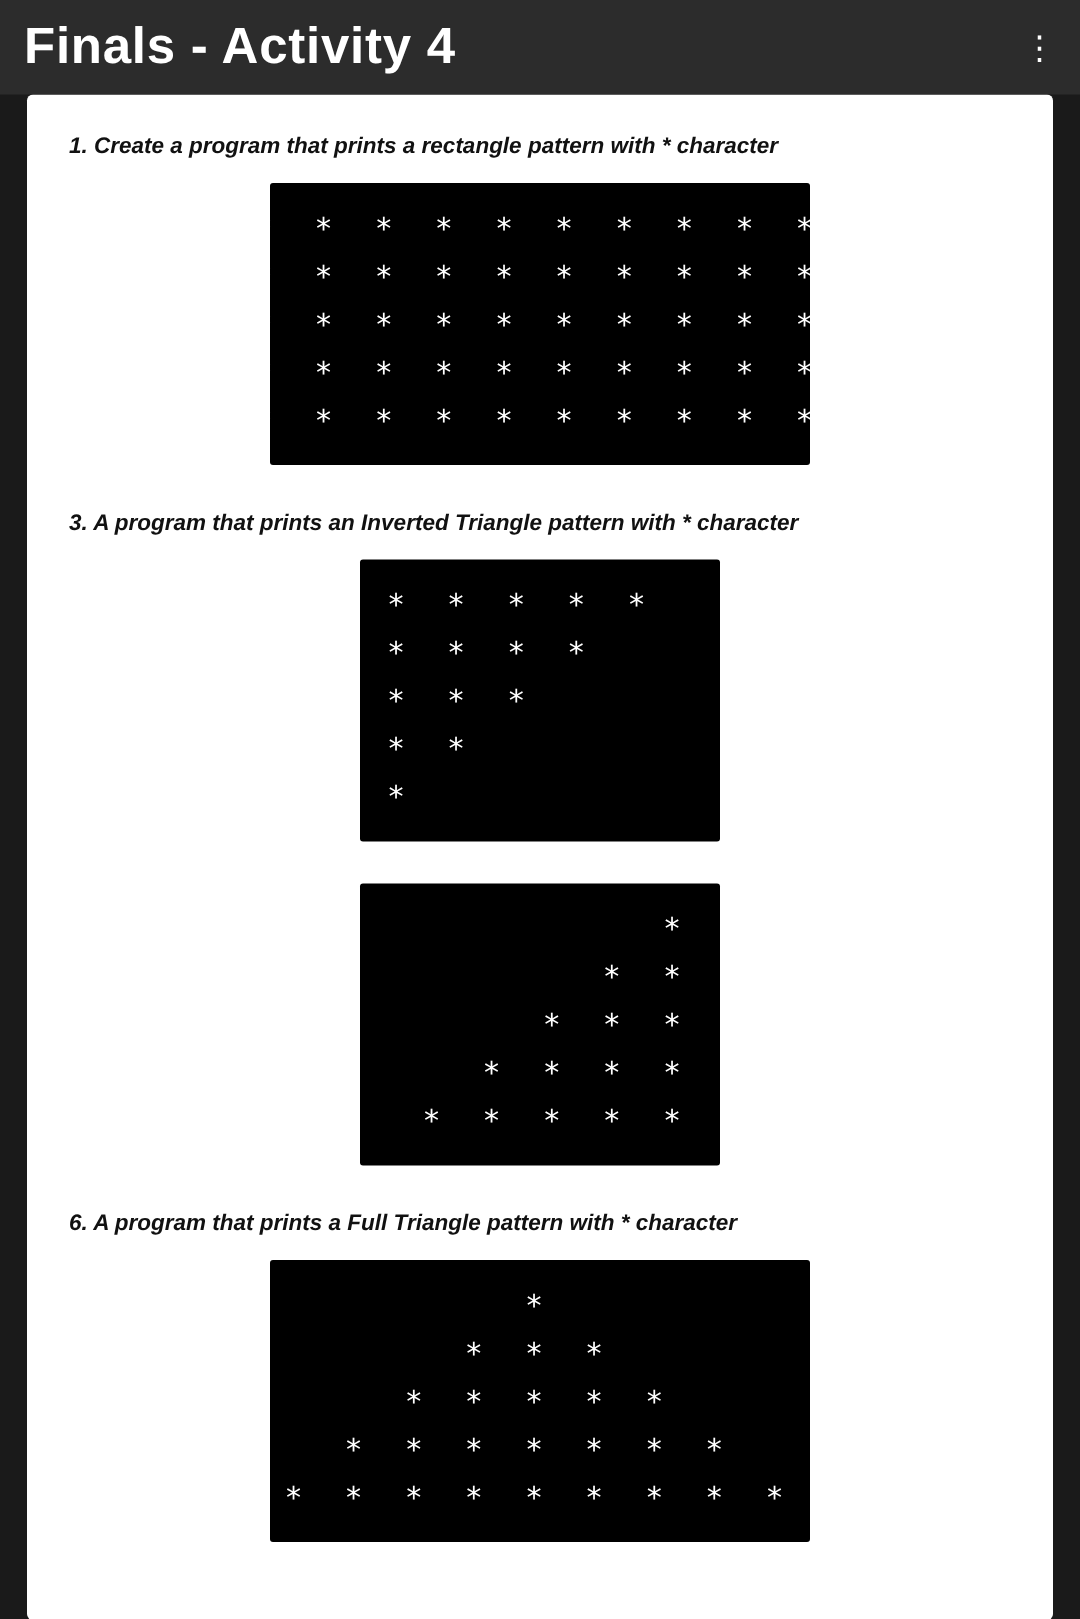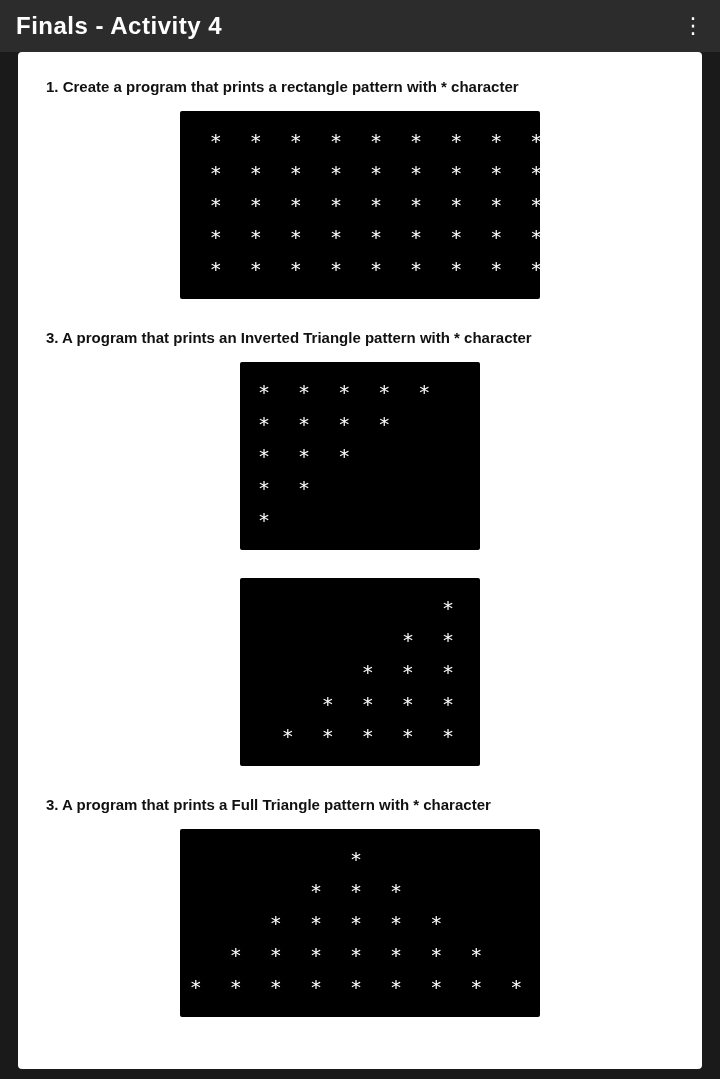--- a/index.html
+++ b/index.html
@@ -17,21 +17,21 @@
       padding: 12px 16px;
       display: flex;
       align-items: center;
       justify-content: space-between;
       position: sticky;
       top: 0;
       z-index: 10;
     }
     .header-title {
       color: #ffffff;
-      font-size: 24px;
+      font-size: 34px;
       font-weight: bold;
       letter-spacing: 0.5px;
     }
     .header-menu-icon {
       color: #ffffff;
       font-size: 22px;
       cursor: pointer;
     }
 
     
@@ -46,20 +46,21 @@
     
     .question-block {
       margin-bottom: 28px;
     }
     .question-text {
       font-size: 15px;
       font-weight: bold;
       color: #111;
       margin-bottom: 14px;
       line-height: 1.4;
+      font-style: italic;
     }
 
     
     .pattern-box {
       background: #000;
       display: flex;
       flex-direction: column;
       align-items: center;
       justify-content: center;
       padding: 14px 18px;
@@ -129,21 +130,21 @@
     <div class="question-block">
       <div class="pattern-box right-triangle">
         <span class="pattern-row">*</span>
         <span class="pattern-row">* *</span>
         <span class="pattern-row">* * *</span>
         <span class="pattern-row">* * * *</span>
         <span class="pattern-row">* * * * *</span>
       </div>
     </div>
     <div class="question-block">
-      <div class="question-text">3.  A program that prints a Full Triangle pattern with * character</div>
+      <div class="question-text">6.  A program that prints a Full Triangle pattern with * character</div>
       <div class="pattern-box full-triangle">
         <span class="pattern-row">*</span>
         <span class="pattern-row">* * *</span>
         <span class="pattern-row">* * * * *</span>
         <span class="pattern-row">* * * * * * *</span>
         <span class="pattern-row">* * * * * * * * *</span>
       </div>
     </div>
   </div>
 

